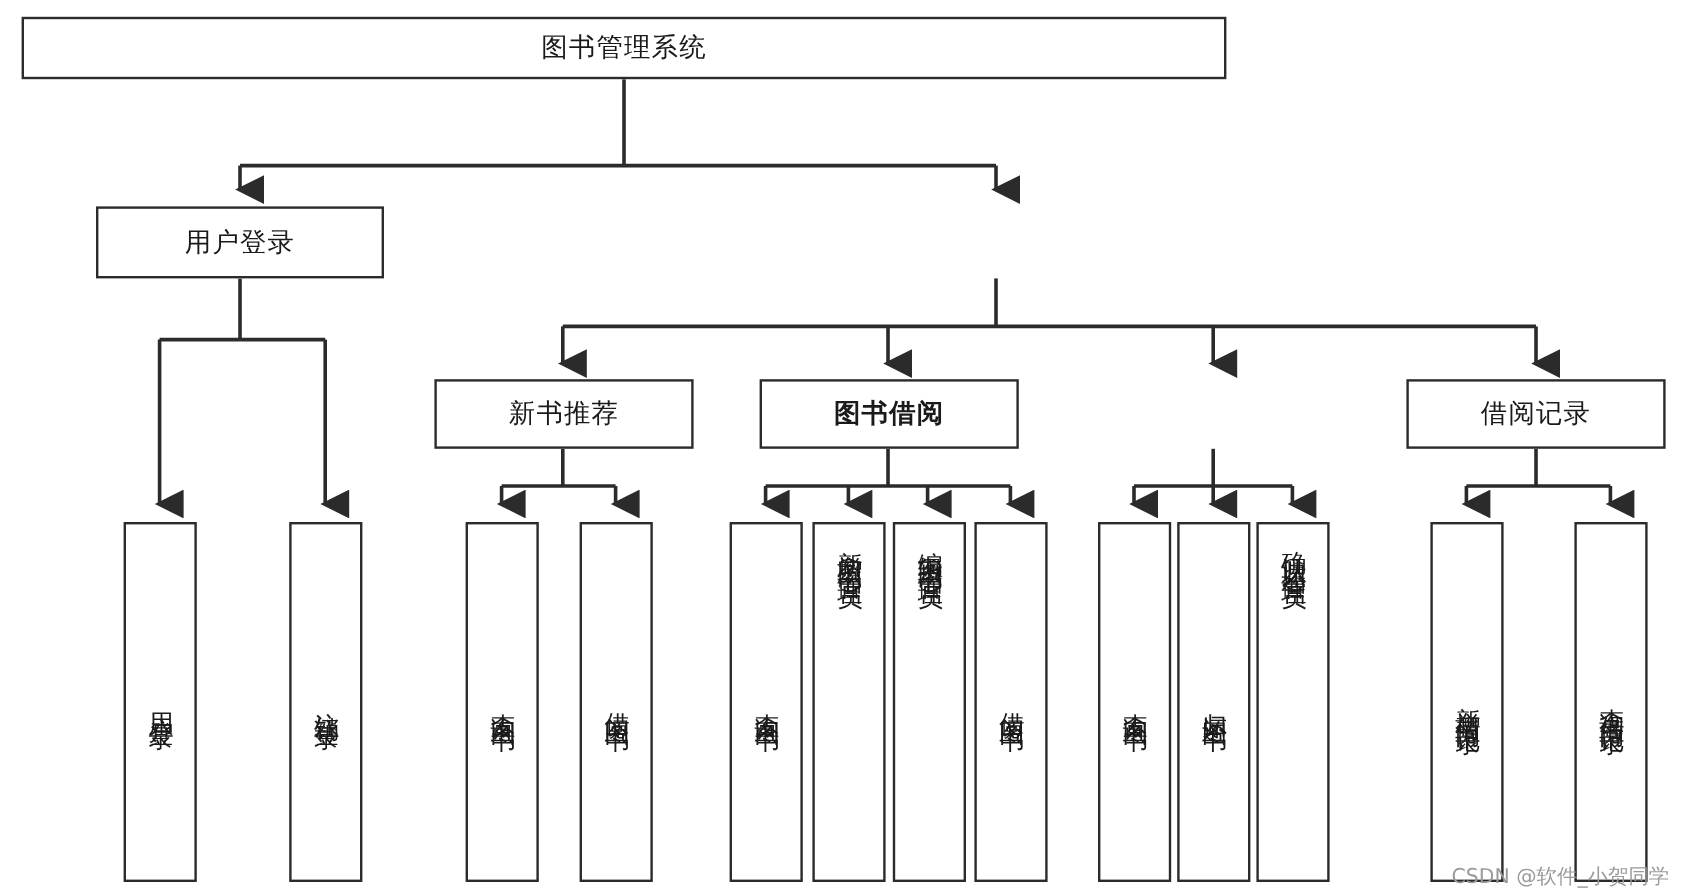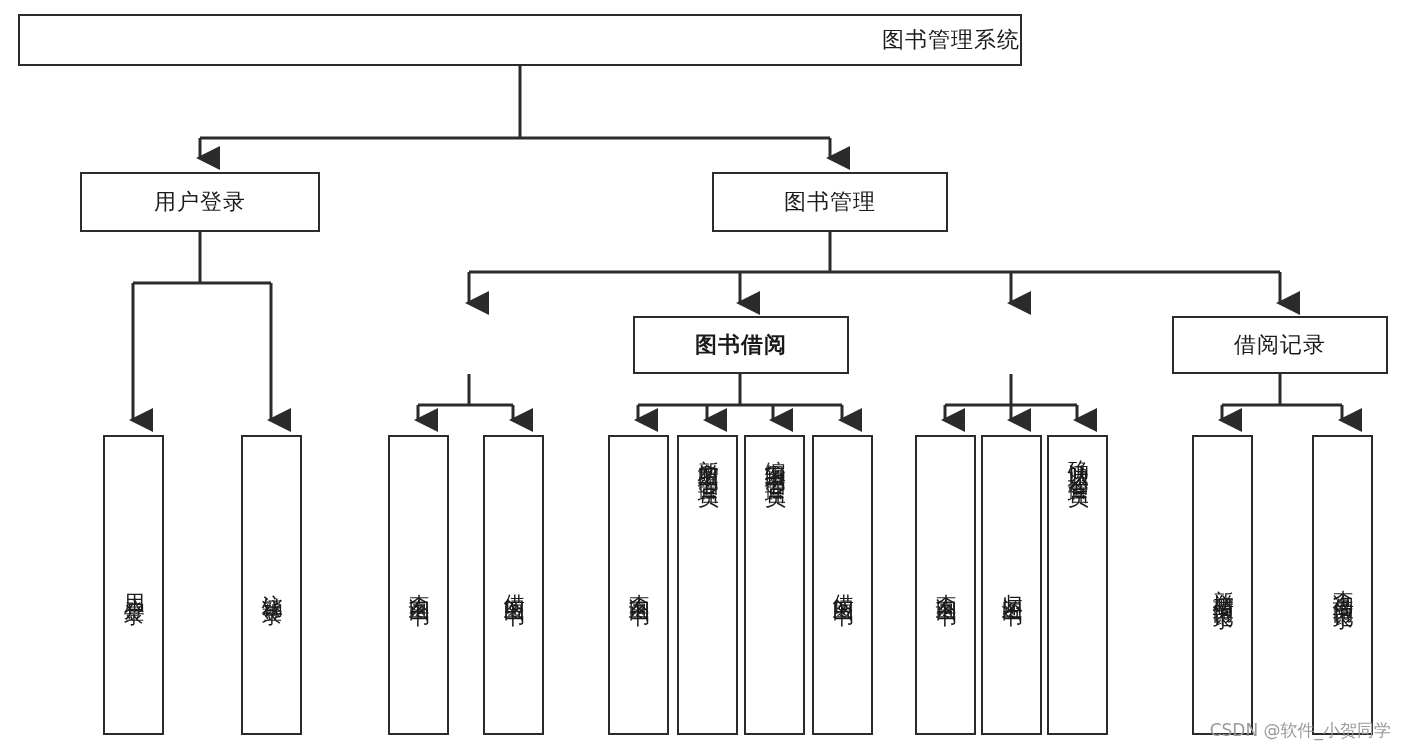--- a/index.html
+++ b/index.html
@@ -122,32 +122,32 @@
       <path d="M 1011 405 L 1011 420" marker-end="url(#arrow)"></path>
       <path d="M 1077 405 L 1077 420" marker-end="url(#arrow)"></path>
 
       <path d="M 1280 374 L 1280 405"></path>
       <path d="M 1222 405 L 1342 405"></path>
       <path d="M 1222 405 L 1222 420" marker-end="url(#arrow)"></path>
       <path d="M 1342 405 L 1342 420" marker-end="url(#arrow)"></path>
     </g>
   </svg>
 
-  <div class="node h-node" style="left:18px; top:14px; width:1004px; height:52px;justify-content:flex-end;">
+  <div class="node h-node" style="left:18px; top:14px; width:1004px; height:52px;">
     <span>图书管理系统</span>
   </div>
 
   <div class="node h-node" style="left:80px; top:172px; width:240px; height:60px;">
     <span>用户登录</span>
   </div>
 
-  <div class="node h-node" style="left:712px; top:172px; width:236px; height:60px;">
-    <span>图书管理</span>
-  </div>
-
+
+  <div class="node h-node" style="left:362px; top:316px; width:216px; height:58px;">
+    <span>新书推荐</span>
+  </div>
 
   <div class="node h-node" style="left:633px; top:316px; width:216px; height:58px;font-weight:bold;">
     <span>图书借阅</span>
   </div>
 
 
   <div class="node h-node" style="left:1172px; top:316px; width:216px; height:58px;align-items:center;">
     <span>借阅记录</span>
   </div>
 

